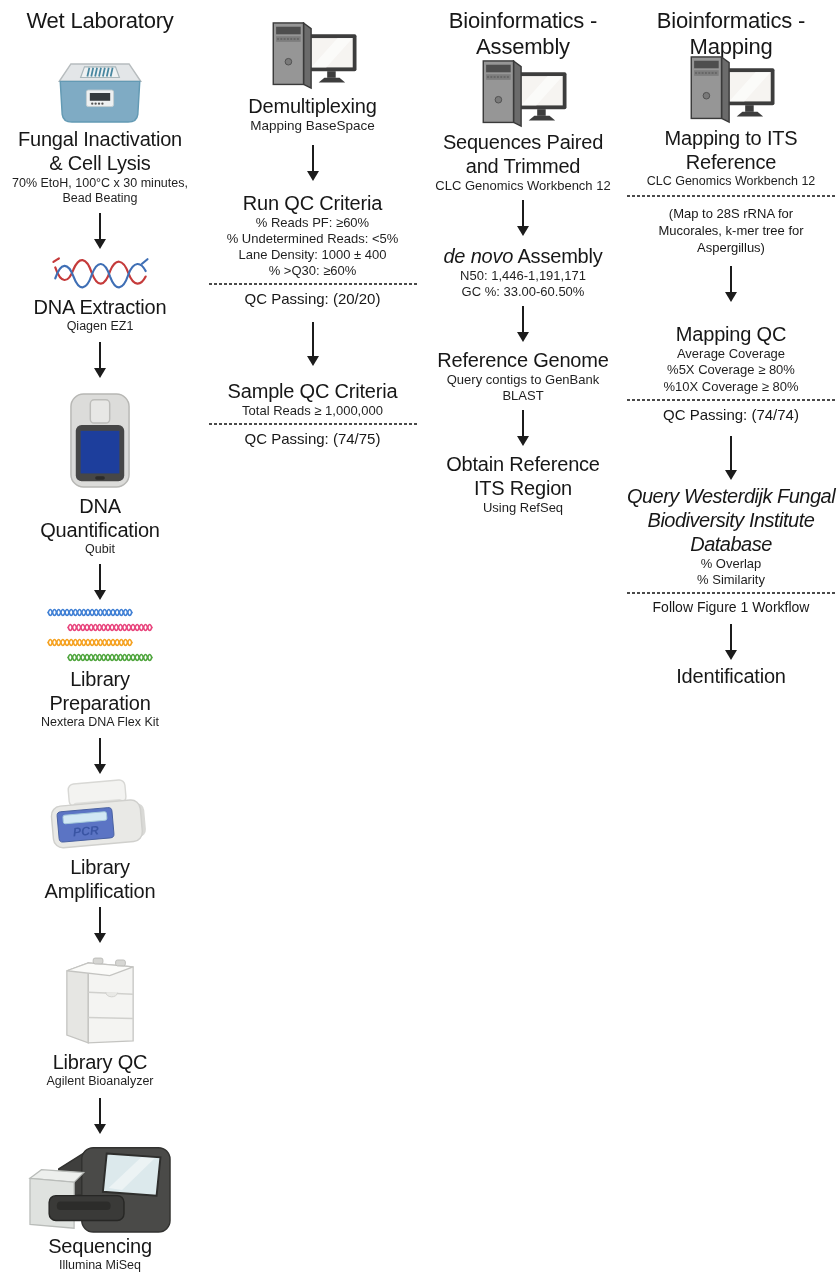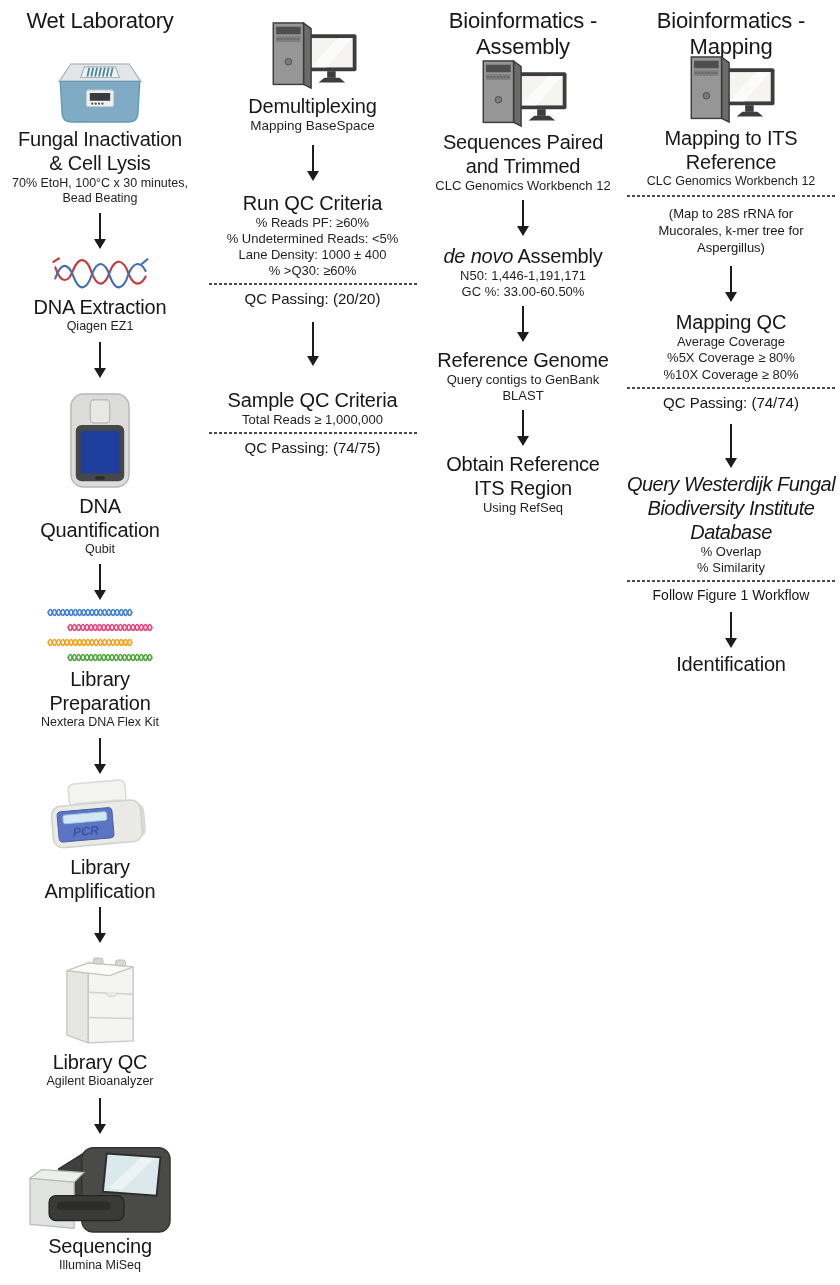--- a/index.html
+++ b/index.html
@@ -199,21 +199,21 @@
   <div class="step-label" style="margin-top:8px">Run QC Criteria</div>
   <div class="step-sub" style="font-size:13px">% Reads PF: ≥60%
 % Undetermined Reads: &lt;5%
 Lane Density: 1000 ± 400
 % &gt;Q30: ≥60%</div>
   <div class="dashed"></div>
   <div class="qc-pass">QC Passing: (20/20)</div>
 
   <div class="arrow arrow-lg" style="margin-top:14px"></div>
 
-  <div class="step-label" style="margin-top:20px">Sample QC Criteria</div>
+  <div class="step-label" style="margin-top:11px">Sample QC Criteria</div>
   <div class="step-sub" style="font-size:13px">Total Reads ≥ 1,000,000</div>
   <div class="dashed"></div>
   <div class="qc-pass">QC Passing: (74/75)</div>
 </div>
 
 <div class="col" id="col-asm">
   <div class="col-title">Bioinformatics -
 Assembly</div>
 
   <svg width="92" height="70" viewBox="0 0 96 74">
@@ -252,21 +252,21 @@
   <div class="step-label">Mapping to ITS
 Reference</div>
   <div class="step-sub" style="font-size:12.5px">CLC Genomics Workbench 12</div>
   <div class="dashed" style="margin-top:6px"></div>
   <div class="note" style="margin-top:4px">(Map to 28S rRNA for
 Mucorales, k-mer tree for
 Aspergillus)</div>
 
   <div class="arrow" style="margin-top:10px"></div>
 
-  <div class="step-label" style="margin-top:6px">Mapping QC</div>
+  <div class="step-label" style="margin-top:18px">Mapping QC</div>
   <div class="step-sub" style="font-size:13px">Average Coverage
 %5X Coverage ≥ 80%
 %10X Coverage ≥ 80%</div>
   <div class="dashed"></div>
   <div class="qc-pass">QC Passing: (74/74)</div>
 
   <div class="arrow arrow-lg" style="margin-top:12px"></div>
 
   <div class="step-label tight" style="margin-top:2px">Query Westerdijk Fungal
 Biodiversity Institute

